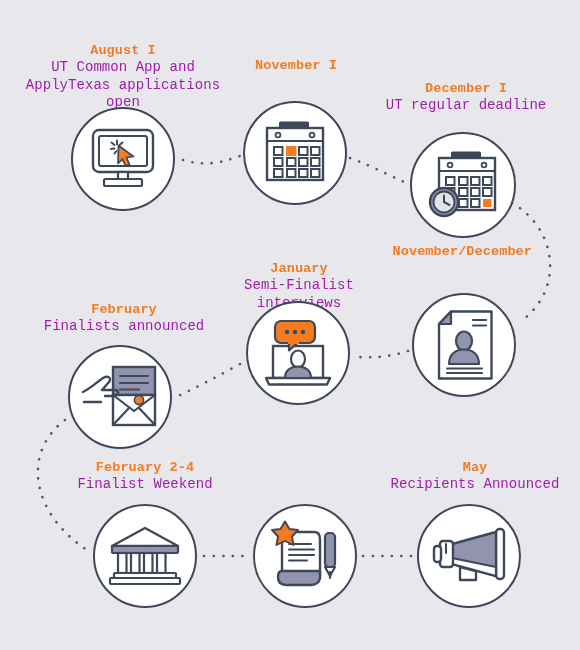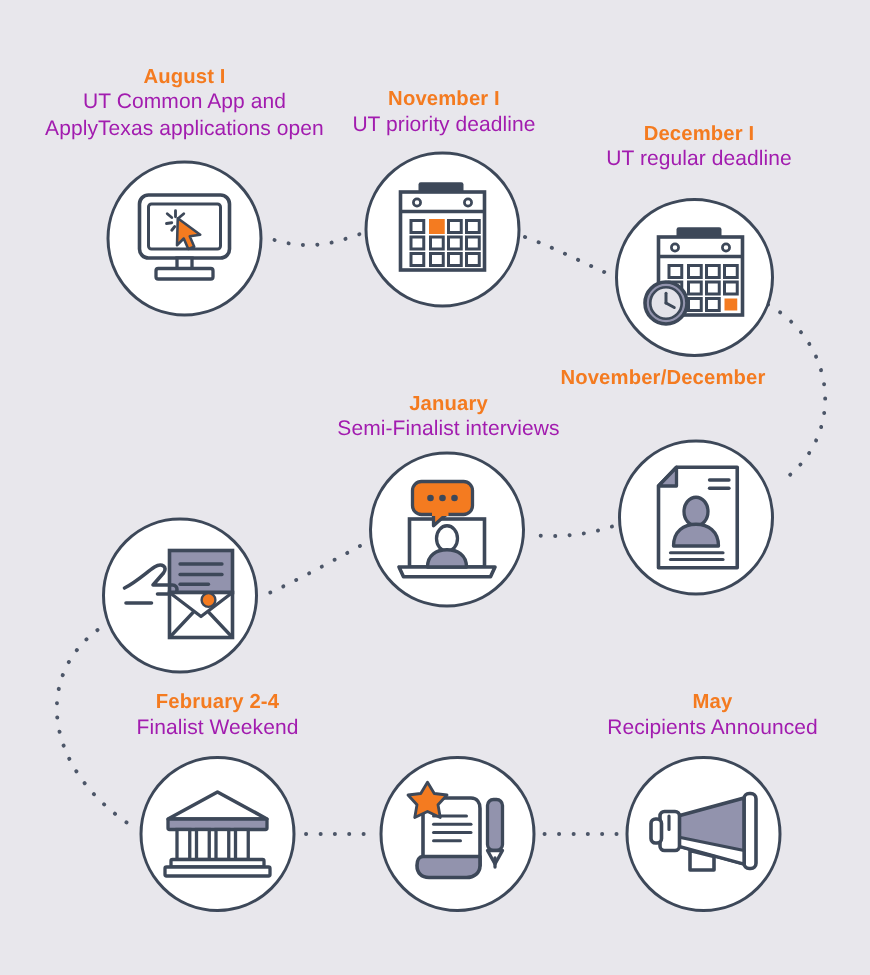--- a/index.html
+++ b/index.html
@@ -3,32 +3,32 @@
 <meta charset="utf-8">
 <style>
   html,body{margin:0;padding:0;}
   body{
     width:580px;height:650px;
     background:#e8e7ec;
     font-family:"Liberation Sans", sans-serif;
     overflow:hidden;
     position:relative;
   }
-  #stage{position:absolute;inset:0;width:564px;height:650px;}
+  #stage{position:absolute;inset:0;width:564px;height:650px;font-family:Liberation Mono, monospace;}
   .layer{position:absolute;left:0;top:0;width:580px;height:650px;}
   svg.layer{pointer-events:none;}
 
   .node{position:absolute;border-radius:50%;background:#ffffff;
         border:2px solid #3d4859;box-sizing:border-box;
         display:flex;align-items:center;justify-content:center;}
 
   .lbl{position:absolute;text-align:center;line-height:1.26;}
   .lbl .date{display:block;color:#f47b20;font-weight:bold;font-size:13.5px;letter-spacing:.1px;}
   .lbl .desc{display:block;color:#a21caf;font-size:14px;letter-spacing:.05px;}
-  .lbl.right{}
+  .lbl.right{text-align:right;}
 </style>
 </head>
 <body>
 
 <div id="stage">
 
   <svg class="layer" viewBox="0 0 580 650">
     <g fill="none" stroke="#4c5668" stroke-width="2.6" stroke-linecap="round" stroke-dasharray="0.1 9.5">
       <path d="M183 160 C 210 168, 228 160, 243 155"></path>
       <path d="M350 158 C 372 166, 390 176, 409 184"></path>
@@ -42,37 +42,40 @@
   </svg>
 
   <div class="lbl" style="left:10px;top:42px;width:226px;">
     <span class="date">August I</span>
     <span class="desc">UT Common App and</span>
     <span class="desc">ApplyTexas applications open</span>
   </div>
 
   <div class="lbl" style="left:214px;top:57px;width:164px;">
     <span class="date">November I</span>
-    <span class="desc">UT priority deadline</span>
   </div>
 
   <div class="lbl" style="left:382px;top:80px;width:168px;">
     <span class="date">December I</span>
     <span class="desc">UT regular deadline</span>
   </div>
 
   <div class="lbl right" style="left:352px;top:243px;width:180px;">
     <span class="date">November/December</span>
   </div>
 
   <div class="lbl" style="left:204px;top:260px;width:190px;">
     <span class="date">January</span>
     <span class="desc">Semi-Finalist interviews</span>
   </div>
 
+  <div class="lbl" style="left:28px;top:301px;width:192px;">
+    <span class="date">February</span>
+    <span class="desc">Finalists announced</span>
+  </div>
 
   <div class="lbl" style="left:54px;top:459px;width:182px;">
     <span class="date">February 2-4</span>
     <span class="desc">Finalist Weekend</span>
   </div>
 
 
   <div class="lbl" style="left:384px;top:459px;width:182px;">
     <span class="date">May</span>
     <span class="desc">Recipients Announced</span>

